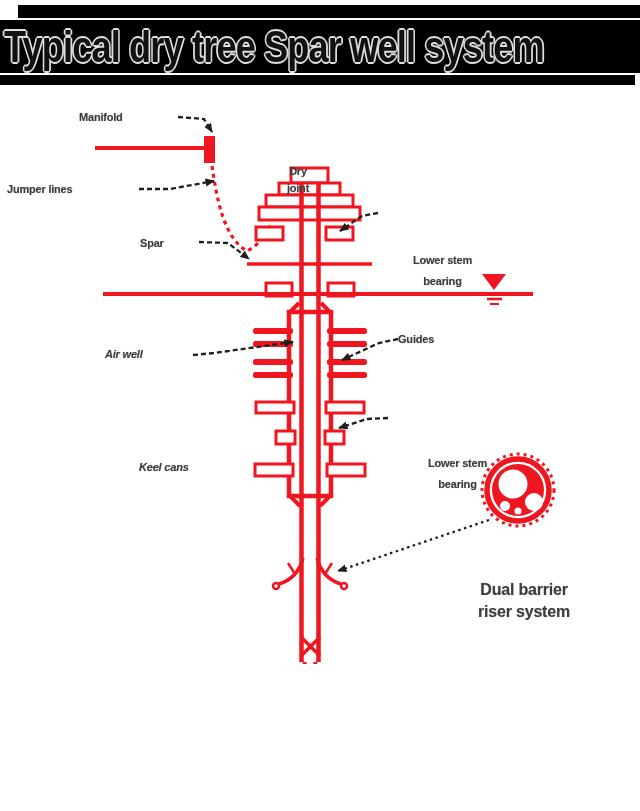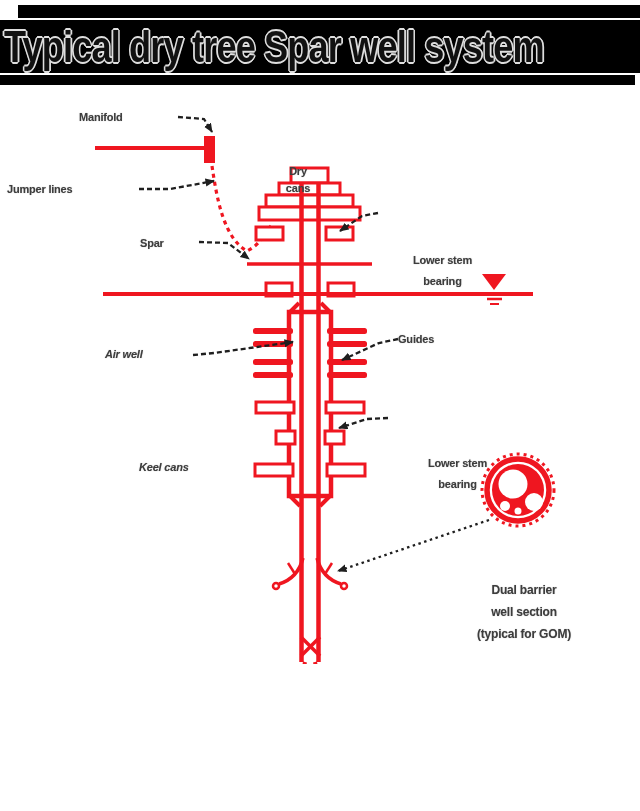--- a/index.html
+++ b/index.html
@@ -13,21 +13,21 @@
   .title-text{position:absolute;left:4px;top:0;width:770px;height:53px;line-height:53px;
     font-weight:bold;font-size:44px;letter-spacing:-1px;color:#111;
     transform:scaleX(0.82);transform-origin:left center;white-space:nowrap;
     text-shadow:-2px 0 0 #dedede,2px 0 0 #dedede,0 -2px 0 #dedede,0 2px 0 #dedede,
       -1px -1px 0 #dedede,1px 1px 0 #dedede,1px -1px 0 #dedede,-1px 1px 0 #dedede;}
   
   .lbl{position:absolute;font-weight:bold;font-size:11px;line-height:21px;color:#3d3d3d;
        white-space:nowrap;letter-spacing:-0.2px;text-shadow:0 0 1px rgba(90,90,90,.5);}
   .center{text-align:center;white-space:normal;margin-top:47px;}
   .it{font-style:italic;}
-  .sm3{font-size:12px;line-height:22px;}
+  .sm3{font-size:16px;line-height:22px;}
   svg{position:absolute;left:0;top:0;}
 </style>
 </head>
 <body>
 
 <div id="stage">
 
   <div class="banner">
     <div class="bar bar-top"></div>
     <div class="bar bar-mid">
@@ -170,39 +170,38 @@
       <path d="M221,717 L258,719 L280,736" marker-end="url(#ah)"></path>
     </g>
   </svg>
 
   <div class="lbl" style="left:79px;top:107px">Manifold</div>
   <div class="lbl" style="left:7px;top:179px">Jumper lines</div>
   <div class="lbl" style="left:140px;top:233px">Spar</div>
 
   <div class="lbl center" style="left:272px;top:116px;width:52px;line-height:17px">
     <span>Dry</span><br>
-    <span>cans</span>
+    <span>joint</span>
   </div>
 
   <div class="lbl center" style="left:375px;top:203px;width:135px">
     <span>Lower stem</span><br>
     <span>bearing</span>
   </div>
 
   <div class="lbl it" style="left:105px;top:344px">Air well</div>
   <div class="lbl" style="left:398px;top:329px">Guides</div>
 
   <div class="lbl center" style="left:385px;top:406px;width:145px">
     <span>Lower stem</span><br>
     <span>bearing</span>
   </div>
 
   <div class="lbl it" style="left:139px;top:457px">Keel cans</div>
 
   <div class="lbl center sm3" style="left:424px;top:532px;width:200px">
     <span>Dual barrier</span><br>
-    <span>well section</span><br>
-    <span>(typical for GOM)</span>
+    <span>riser system</span><br>
   </div>
 
 
 
 </div>
 
 </body></html>

